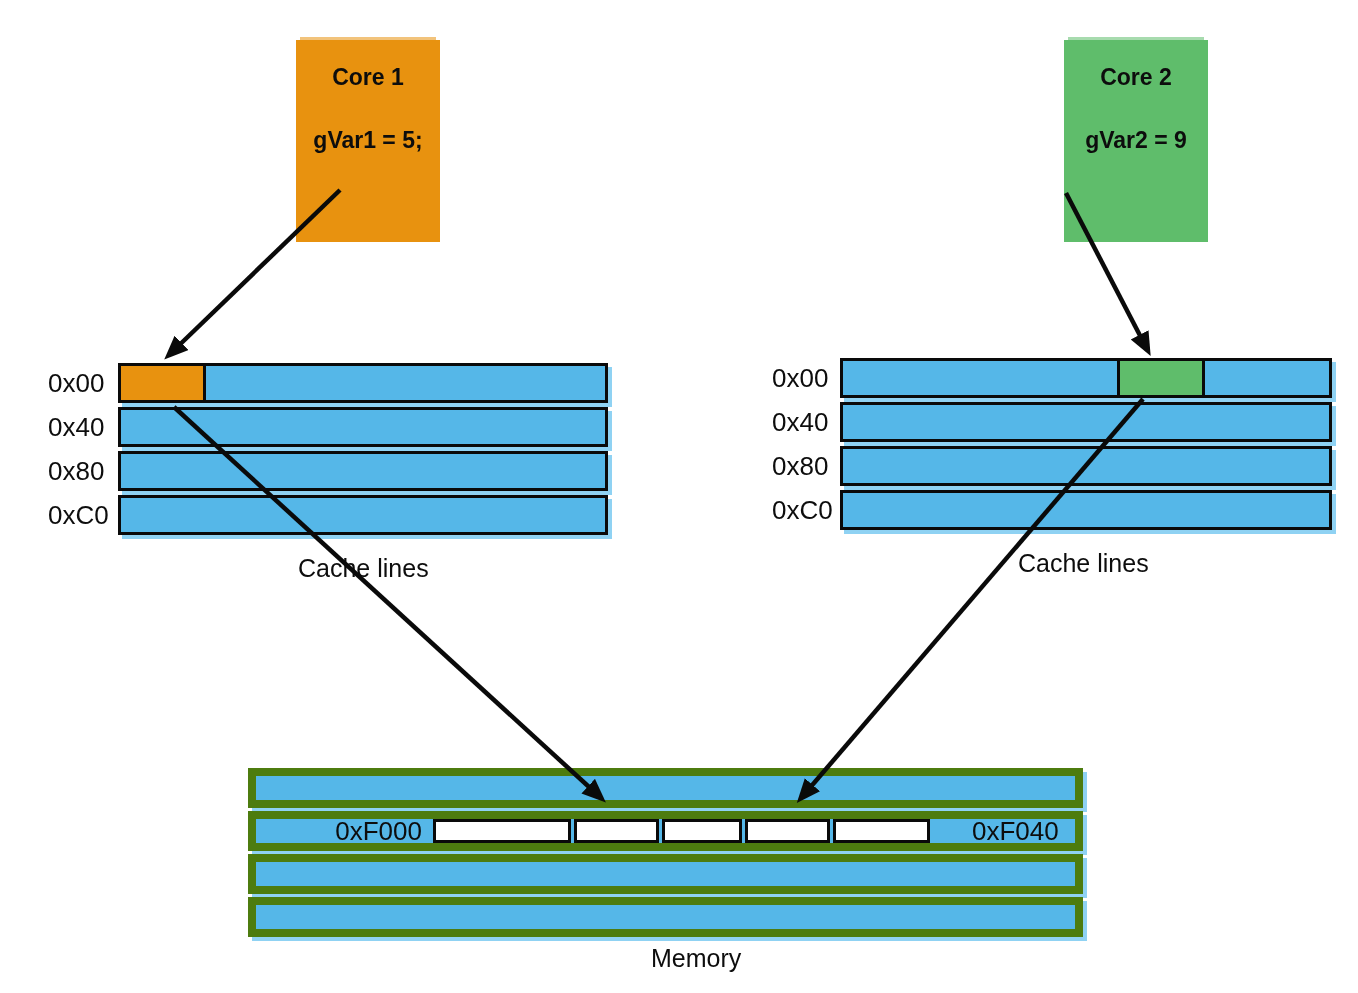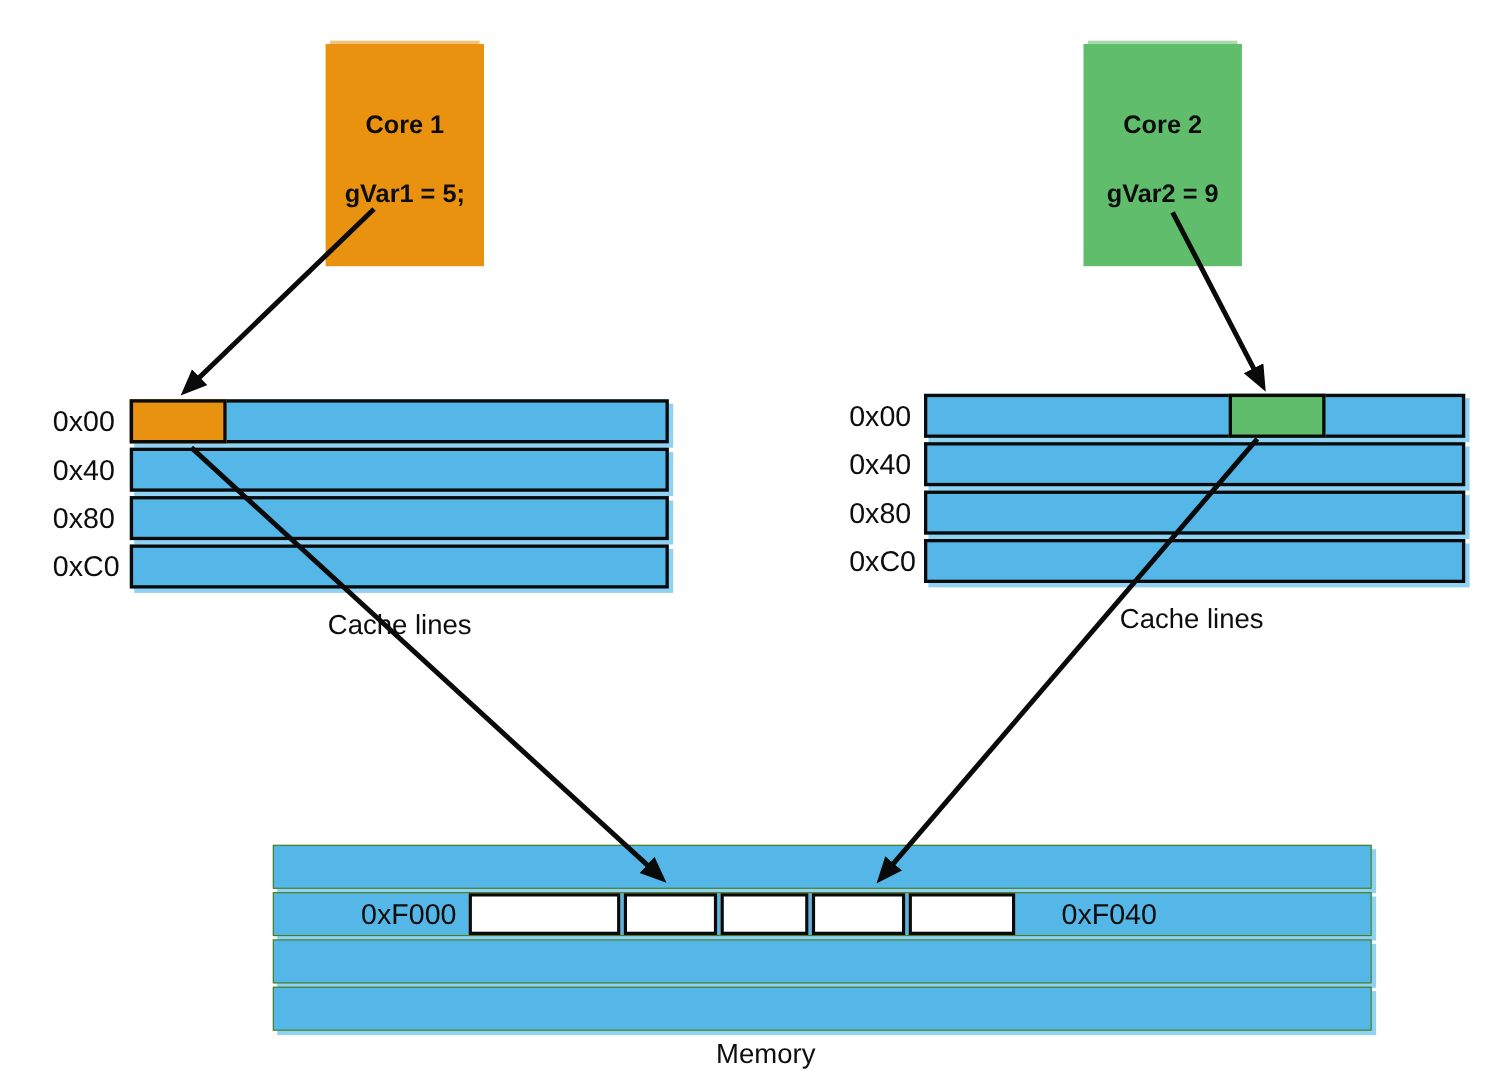--- a/index.html
+++ b/index.html
@@ -12,30 +12,30 @@
     overflow:hidden;
   }
   
   .core{
     position:absolute;
     width:144px;height:202px;
     display:flex;flex-direction:column;align-items:center;
     text-align:center;
   }
   .core .core-title{
-    margin-top:60px;
+    margin-top:24px;
     font-size:23px;font-weight:bold;line-height:26px;text-align:right;
   }
   .core .core-code{
     margin-top:37px;
     font-size:23px;font-weight:bold;line-height:26px;
     white-space:nowrap;
   }
   #core1{left:296px;top:40px;background:#E8920F;box-shadow:0 -7px 0 -4px rgba(232,146,15,0.55);}
-  #core2{left:985px;top:40px;background:#5FBD6B;box-shadow:0 -7px 0 -4px rgba(95,189,107,0.55);}
+  #core2{left:1064px;top:40px;background:#5FBD6B;box-shadow:0 -7px 0 -4px rgba(95,189,107,0.55);}
 
   
   .cache{
     position:absolute;
     display:grid;
     grid-template-columns:70px 490px;
     grid-auto-rows:40px;
     row-gap:4px;
   }
   #cache-left{left:48px;top:363px;}
@@ -69,23 +69,23 @@
   #caption-cache-right{left:1018px;top:550px;}
   #caption-memory{left:651px;top:945px;}
 
   
   #memory{
     position:absolute;left:248px;top:768px;
     display:flex;flex-direction:column;row-gap:3px;
   }
   .mem-row{
     position:relative;
-    width:999px;height:40px;
+    width:835px;height:40px;
     background:#55B7E8;
-    border:1px solid #4d7c0f;
+    border:8px solid #4d7c0f;
     box-sizing:border-box;
     box-shadow:4px 4px 0 #8FD2F3;
   }
   .mem-addr{
     position:absolute;top:0;bottom:0;
     display:flex;align-items:center;
     font-size:26px;line-height:26px;
   }
   #mem-addr-left{left:70px;width:96px;justify-content:flex-end;}
   #mem-addr-right{left:716px;width:100px;justify-content:flex-start;}

